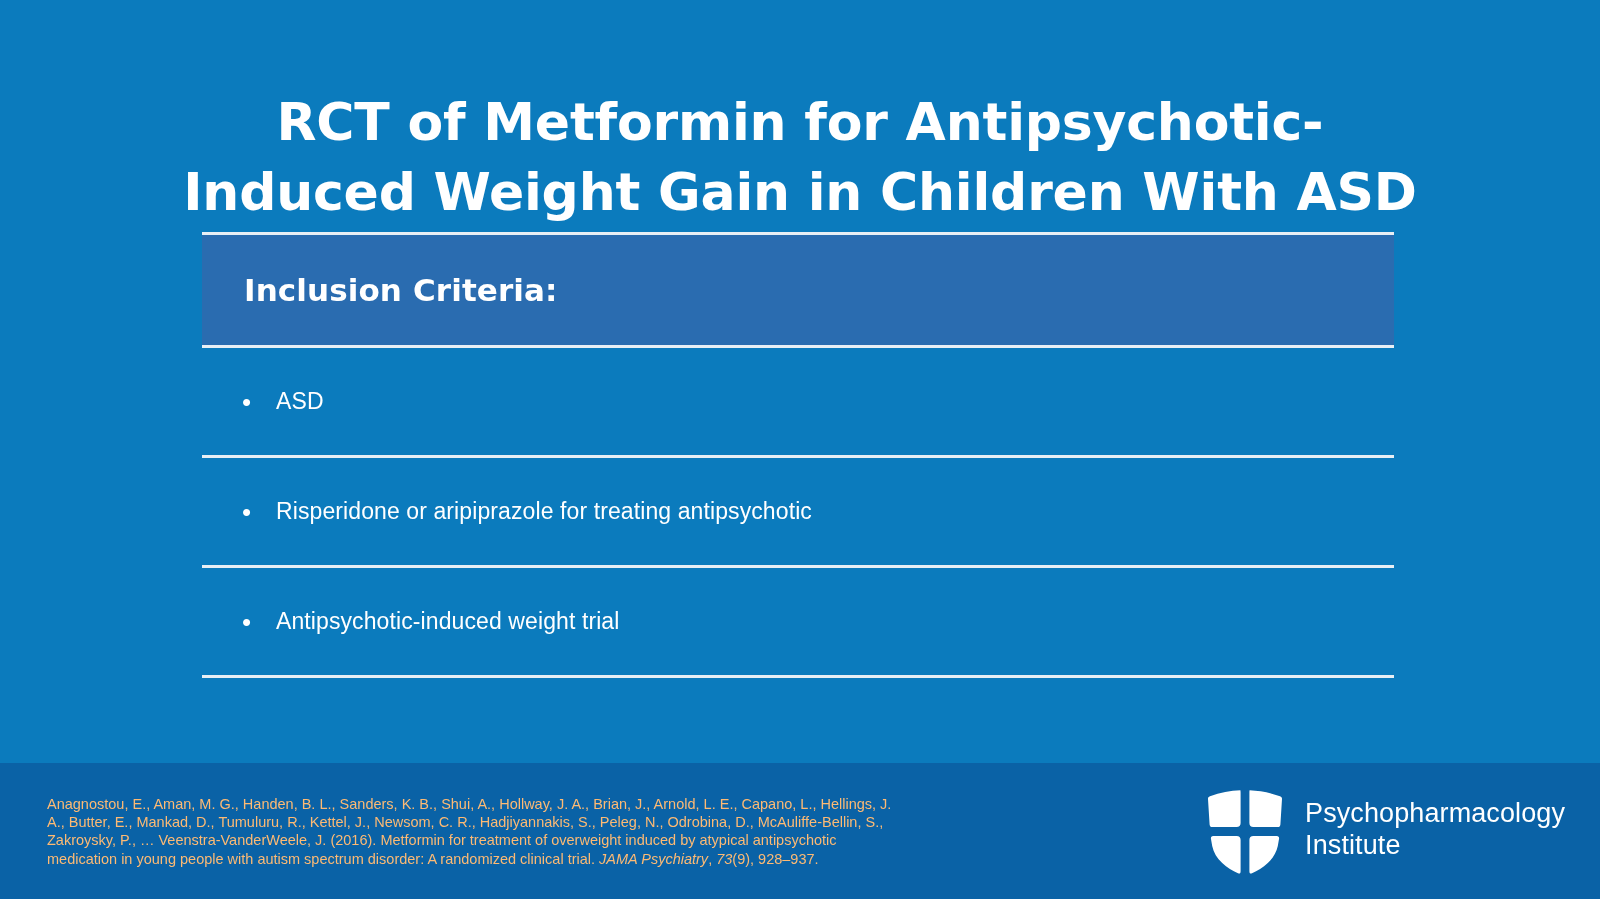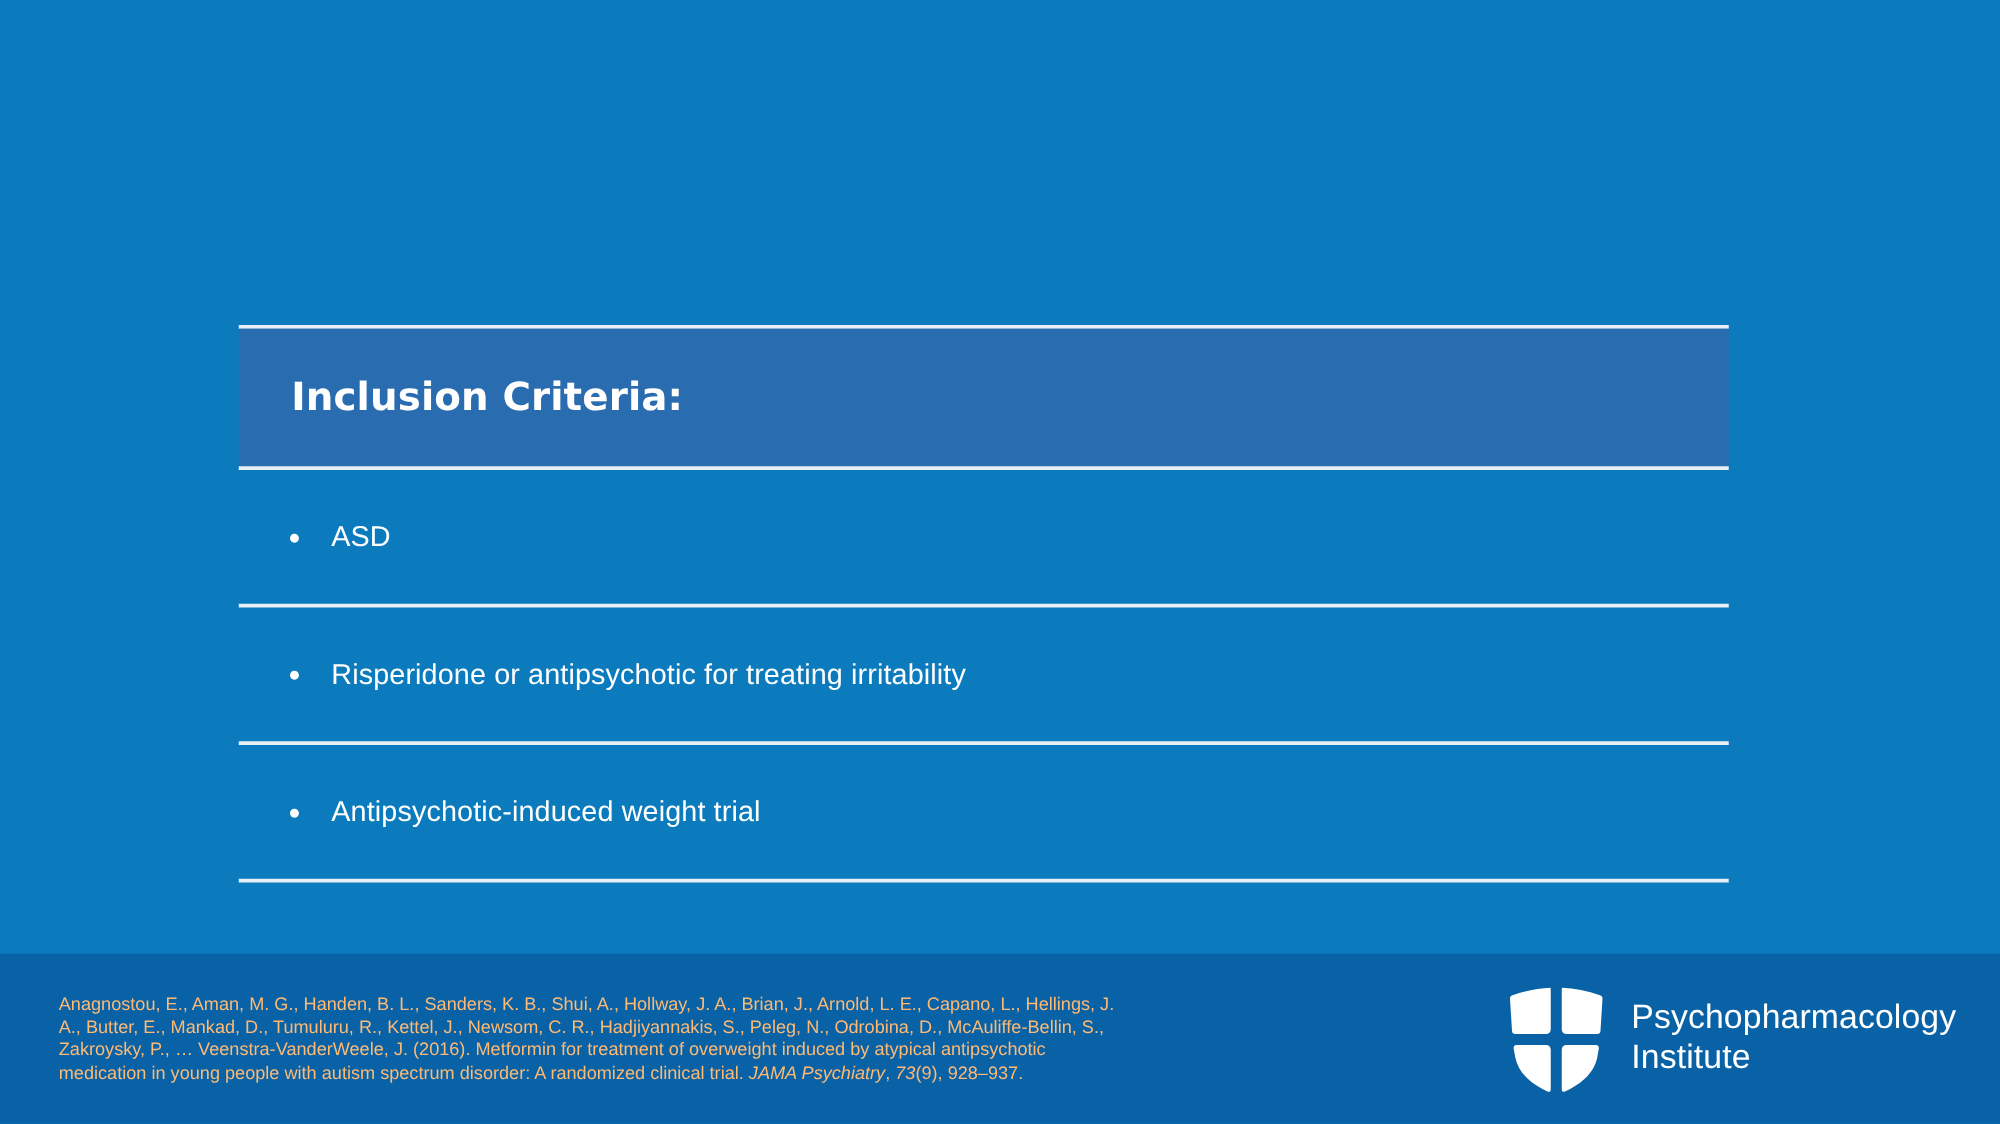--- a/index.html
+++ b/index.html
@@ -32,24 +32,23 @@
     font-family: "DejaVu Sans", sans-serif;
     font-size: 52px;
     font-weight: 700;
     line-height: 1.35;
     letter-spacing: -0.2px;
   }
 
   
   #criteria-block {
     position: absolute;
-    left: 191px;
+    left: 202px;
     top: 232px;
     width: 1192px;
-    margin-top: 28px;
   }
 
   .rule {
     width: 100%;
     height: 3px;
     background: #E8EFF5;
   }
 
   .header-row {
     background: #2A6CB0;
@@ -134,41 +133,42 @@
     font-weight: 400;
     letter-spacing: 0.1px;
     white-space: pre-line;
   }
 </style>
 </head>
 <body>
 
 <div id="slide">
 
+  <h1 id="slide-title">RCT of Metformin for Antipsychotic-Induced Weight Gain in Children With ASD</h1>
 
   <div id="criteria-block">
 
     <div class="rule"></div>
 
     <div class="header-row">
       <span id="criteria-header-label">Inclusion Criteria:</span>
     </div>
 
     <div class="rule"></div>
 
     <div class="criteria-row">
       <span class="bullet-dot">•</span>
       <span class="bullet-text">ASD</span>
     </div>
 
     <div class="rule"></div>
 
     <div class="criteria-row">
       <span class="bullet-dot">•</span>
-      <span class="bullet-text">Risperidone or antipsychotic for treating irritability</span>
+      <span class="bullet-text">Risperidone or aripiprazole for treating antipsychotic</span>
     </div>
 
     <div class="rule"></div>
 
     <div class="criteria-row">
       <span class="bullet-dot">•</span>
       <span class="bullet-text">Antipsychotic-induced weight trial</span>
     </div>
 
     <div class="rule"></div>

